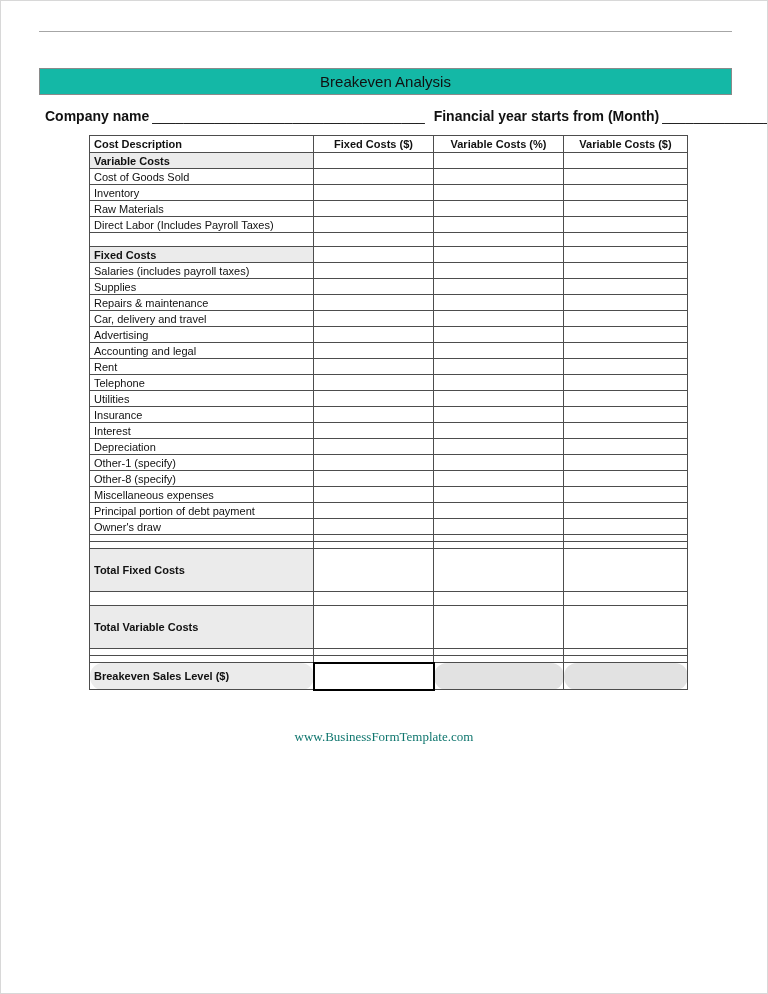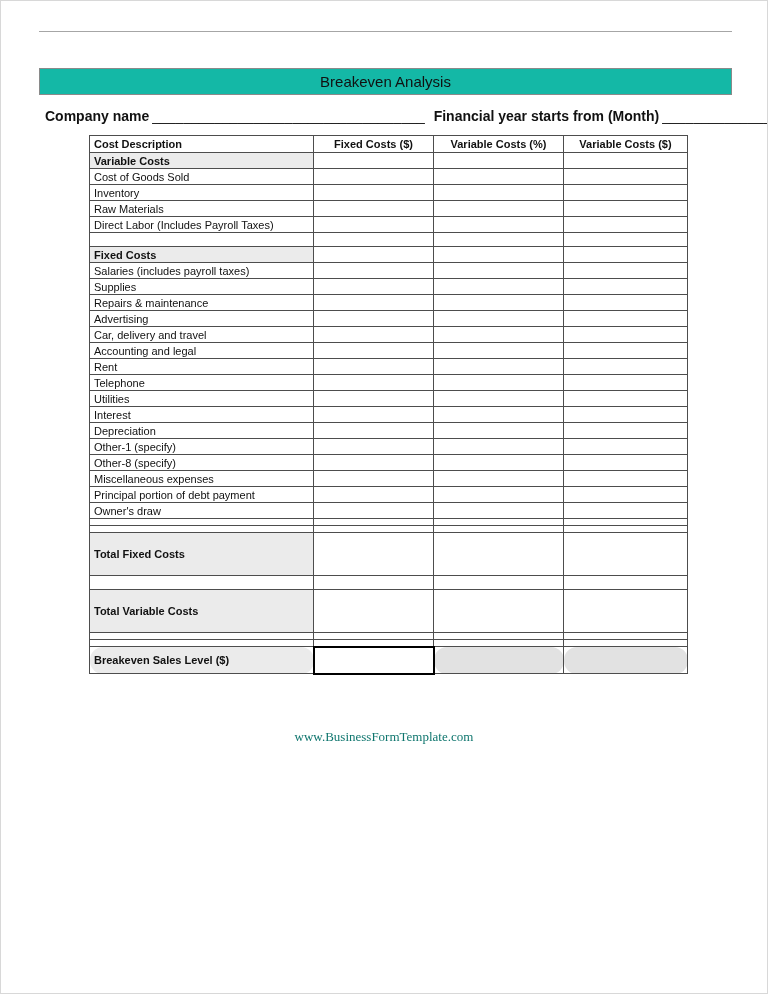--- a/index.html
+++ b/index.html
@@ -153,51 +153,57 @@
         <td class="value-cell"></td>
         <td class="value-cell"></td>
       </tr>
       <tr class="row-item">
         <td class="label-cell">Repairs &amp; maintenance</td>
         <td class="value-cell"></td>
         <td class="value-cell"></td>
         <td class="value-cell"></td>
       </tr>
       <tr class="row-item">
+        <td class="label-cell">Car, delivery and travel</td>
+        <td class="value-cell"></td>
+        <td class="value-cell"></td>
+        <td class="value-cell"></td>
+      </tr>
+      <tr class="row-item">
         <td class="label-cell">Advertising</td>
         <td class="value-cell"></td>
         <td class="value-cell"></td>
         <td class="value-cell"></td>
       </tr>
       <tr class="row-item">
-        <td class="label-cell">Car, delivery and travel</td>
-        <td class="value-cell"></td>
-        <td class="value-cell"></td>
-        <td class="value-cell"></td>
-      </tr>
-      <tr class="row-item">
         <td class="label-cell">Accounting and legal</td>
         <td class="value-cell"></td>
         <td class="value-cell"></td>
         <td class="value-cell"></td>
       </tr>
       <tr class="row-item">
         <td class="label-cell">Rent</td>
         <td class="value-cell"></td>
         <td class="value-cell"></td>
         <td class="value-cell"></td>
       </tr>
       <tr class="row-item">
         <td class="label-cell">Telephone</td>
         <td class="value-cell"></td>
         <td class="value-cell"></td>
         <td class="value-cell"></td>
       </tr>
       <tr class="row-item">
         <td class="label-cell">Utilities</td>
+        <td class="value-cell"></td>
+        <td class="value-cell"></td>
+        <td class="value-cell"></td>
+      </tr>
+      <tr class="row-item">
+        <td class="label-cell">Insurance</td>
         <td class="value-cell"></td>
         <td class="value-cell"></td>
         <td class="value-cell"></td>
       </tr>
       <tr class="row-item">
         <td class="label-cell">Interest</td>
         <td class="value-cell"></td>
         <td class="value-cell"></td>
         <td class="value-cell"></td>
       </tr>

